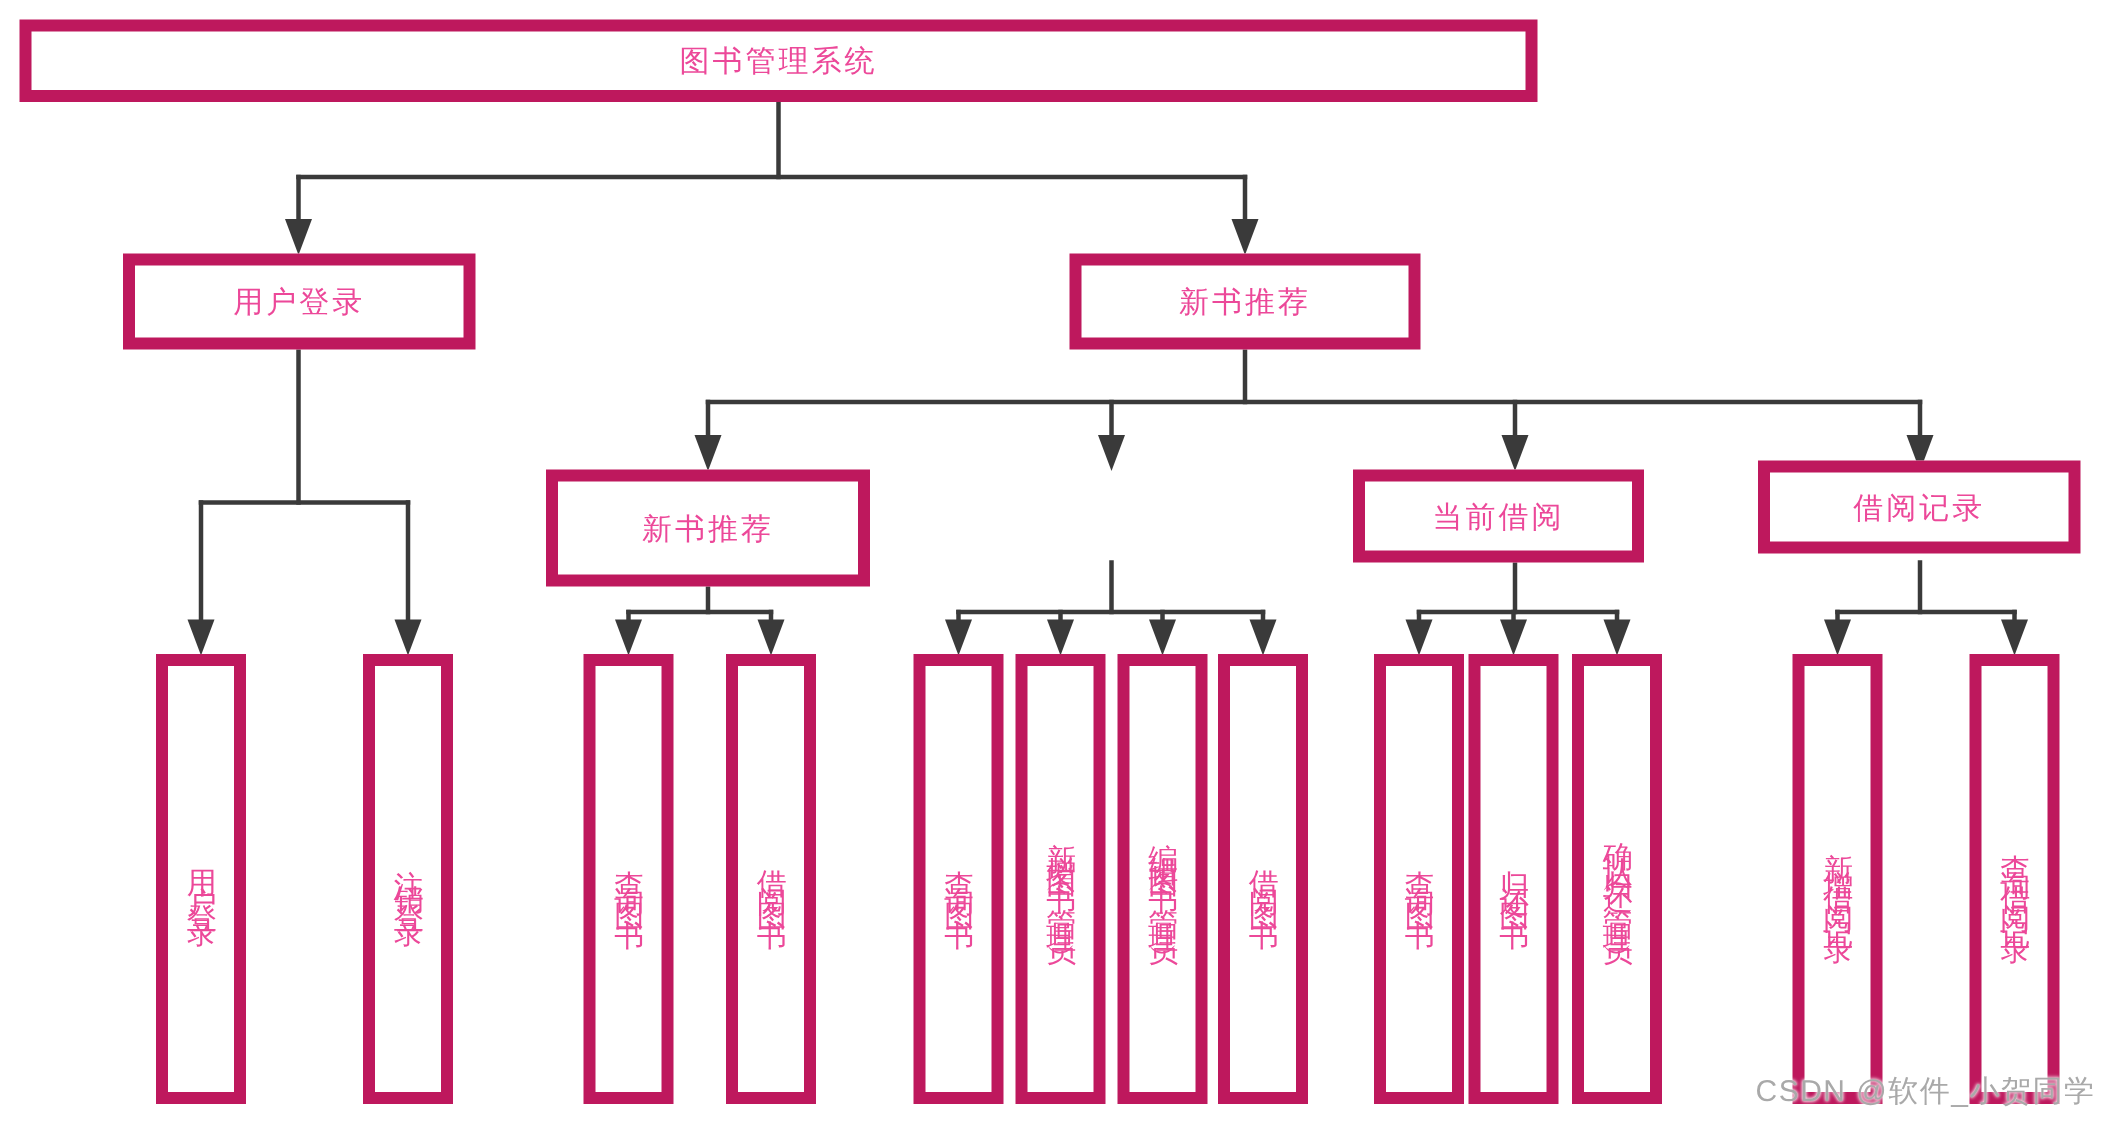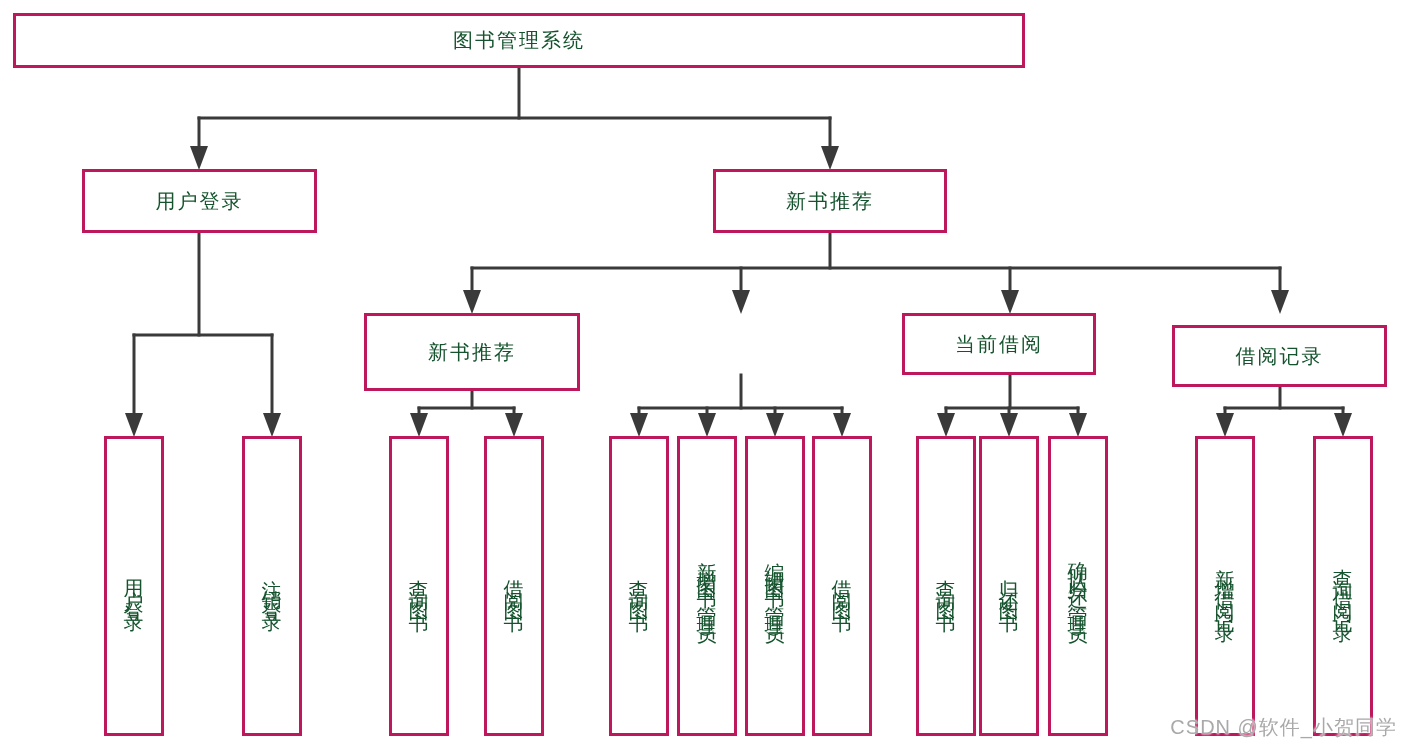--- a/index.html
+++ b/index.html
@@ -25,26 +25,26 @@
     stroke: #3a3a3a;
     stroke-width: 3;
     stroke-linecap: square;
   }
   svg.wires polygon {
     fill: #3a3a3a;
   }
   .box {
     position: absolute;
     box-sizing: border-box;
-    border: 3px solid #be185d;
+    border: 8px solid #be185d;
     background: #ffffff;
     display: flex;
     align-items: center;
     justify-content: center;
-    color: #14532d;
+    color: #ec4899;
   }
   .box .h-label {
     font-size: 20px;
     letter-spacing: 2px;
     white-space: nowrap;
   }
   .box .v-label {
     writing-mode: vertical-rl;
     text-orientation: mixed;
     font-size: 20px;
@@ -143,21 +143,21 @@
   <div class="box" style="left:713px; top:169px; width:234px; height:64px;">
     <span class="h-label">新书推荐</span>
   </div>
 
   <div class="box" style="left:364px; top:313px; width:216px; height:78px;">
     <span class="h-label">新书推荐</span>
   </div>
   <div class="box" style="left:902px; top:313px; width:194px; height:62px;">
     <span class="h-label">当前借阅</span>
   </div>
-  <div class="box" style="left:1172px; top:325px; width:215px; height:62px;">
+  <div class="box" style="left:1172px; top:307px; width:215px; height:62px;">
     <span class="h-label">借阅记录</span>
   </div>
 
   <div class="box" style="left:104px; top:436px; width:60px; height:300px;">
     <span class="v-label">用户登录</span>
   </div>
   <div class="box" style="left:242px; top:436px; width:60px; height:300px;">
     <span class="v-label">注销登录</span>
   </div>
 

